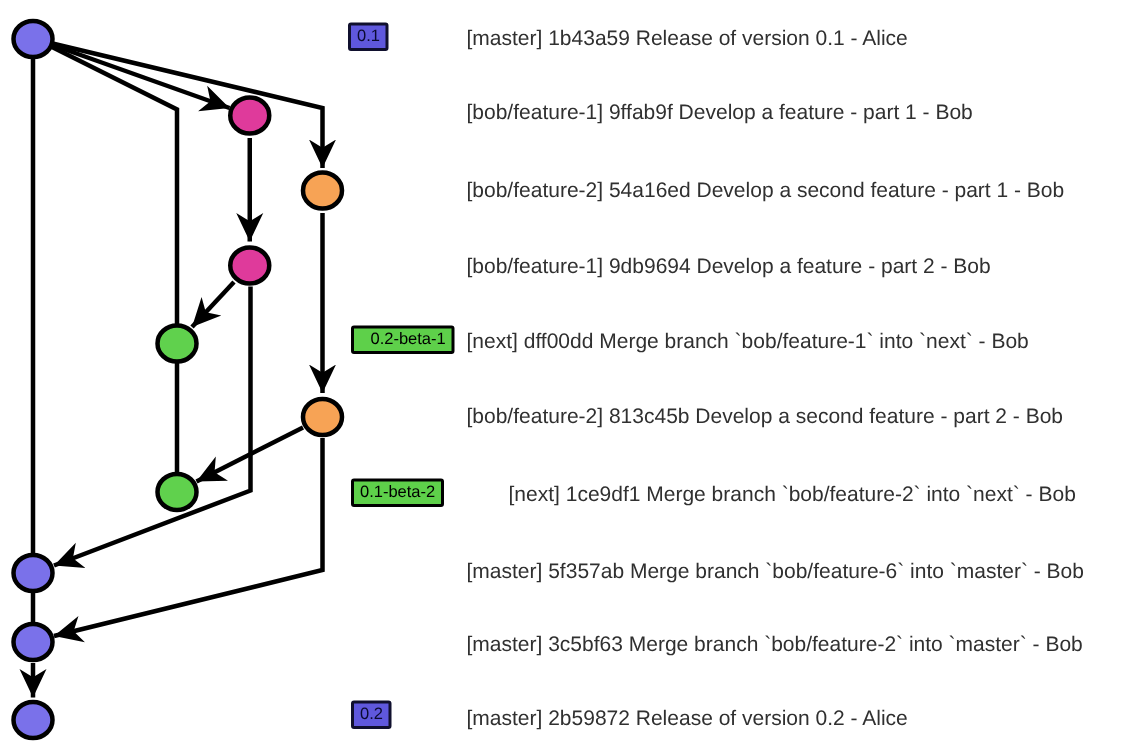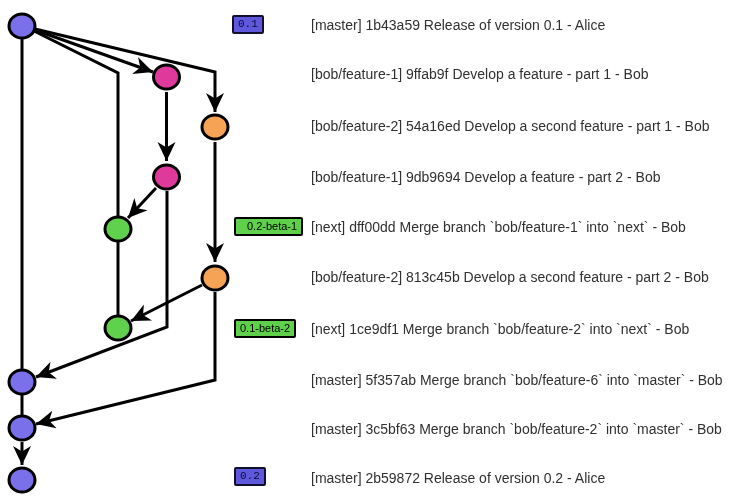--- a/index.html
+++ b/index.html
@@ -27,21 +27,20 @@
   .tag {
     position: absolute; box-sizing: border-box;
     font-size: 11px; line-height: 13px;
     padding: 1px 4px; border: 2px solid #000; border-radius: 2px;
     white-space: nowrap;
   }
   .tag-blue {
     background: var(--color-tag-blue-fill, #5f58dd);
     border-color: var(--color-tag-blue-border, #10102e);
     color: var(--color-tag-blue-text, #0a0a30);
-    font-family: Liberation Mono, monospace;
   }
   .tag-green {
     background: var(--color-tag-green-fill, #5ed04a);
     border-color: var(--color-tag-green-border, #000);
     color: var(--color-tag-green-text, #000);
   }
 </style>
 </head>
 <body>
 
@@ -88,18 +87,18 @@
   <div class="tag tag-green" style="left:234px; top:217px;padding-left:11px;">0.2-beta-1</div>
   <div class="tag tag-green" style="left:234px; top:319px;">0.1-beta-2</div>
   <div class="tag tag-blue" style="left:234px; top:467px;">0.2</div>
 
   <div class="commit-msg" style="top:16px;">[master] 1b43a59 Release of version 0.1 - Alice</div>
   <div class="commit-msg" style="top:65px;">[bob/feature-1] 9ffab9f Develop a feature - part 1 - Bob</div>
   <div class="commit-msg" style="top:117px;">[bob/feature-2] 54a16ed Develop a second feature - part 1 - Bob</div>
   <div class="commit-msg" style="top:168px;">[bob/feature-1] 9db9694 Develop a feature - part 2 - Bob</div>
   <div class="commit-msg" style="top:218px;">[next] dff00dd Merge branch `bob/feature-1` into `next` - Bob</div>
   <div class="commit-msg" style="top:268px;">[bob/feature-2] 813c45b Develop a second feature - part 2 - Bob</div>
-  <div class="commit-msg" style="top:320px;">[next] 1ce9df1 Merge branch `bob/feature-2` into `next` - Bob</div>
+  <div class="commit-msg" style="top:320px;margin-left:28px;">[next] 1ce9df1 Merge branch `bob/feature-2` into `next` - Bob</div>
   <div class="commit-msg" style="top:371px;">[master] 5f357ab Merge branch `bob/feature-6` into `master` - Bob</div>
   <div class="commit-msg" style="top:420px;">[master] 3c5bf63 Merge branch `bob/feature-2` into `master` - Bob</div>
   <div class="commit-msg" style="top:469px;">[master] 2b59872 Release of version 0.2 - Alice</div>
 
 </div>
 
 </body></html>

